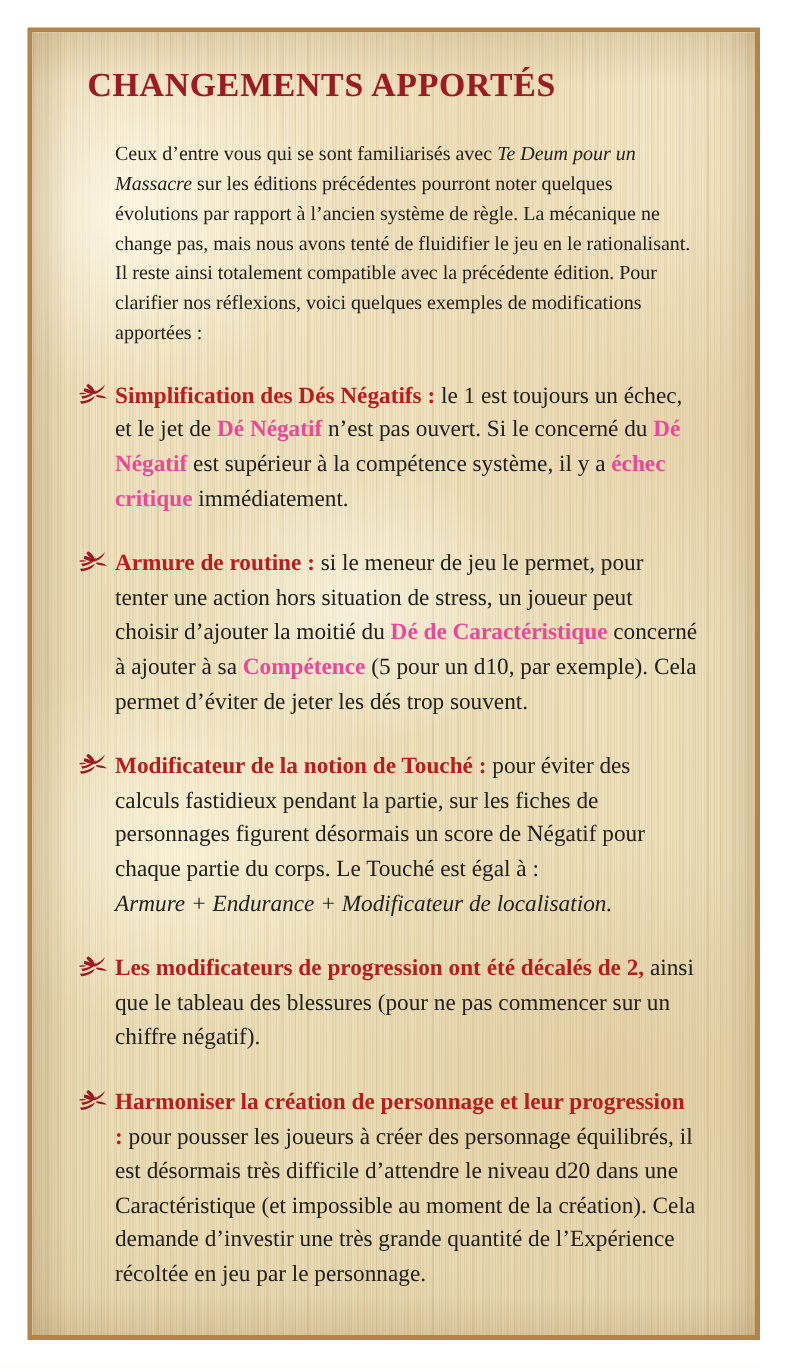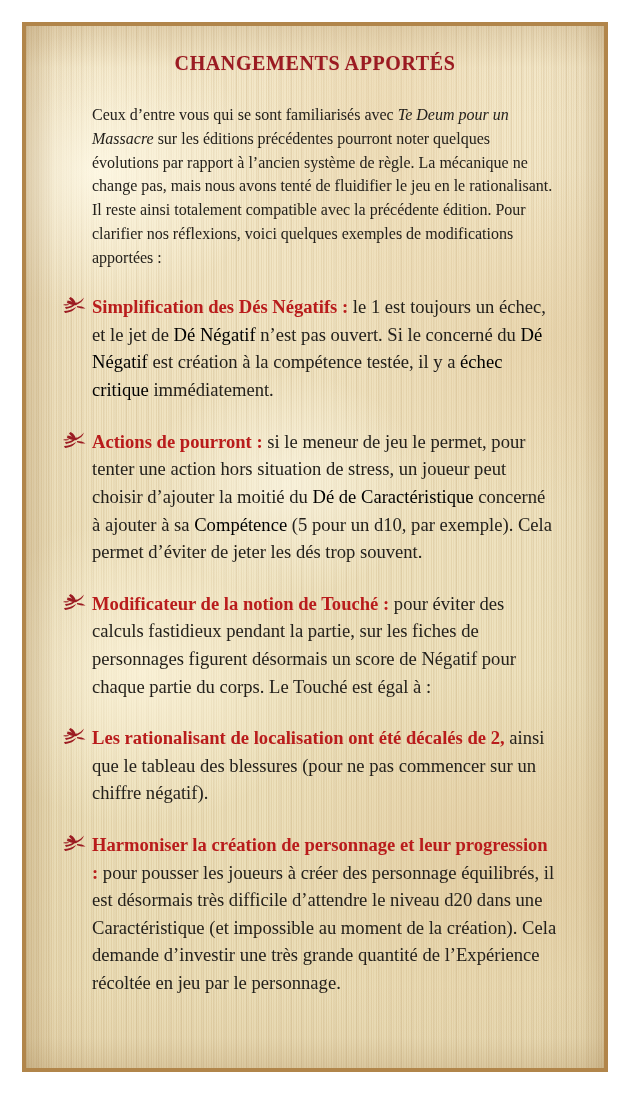--- a/index.html
+++ b/index.html
@@ -83,25 +83,24 @@
     position: absolute;
     inset: 0;
     padding: 18px 44px 0 44px;
     box-sizing: border-box;
   }
 
   
   .doc-title {
     margin: 0;
     padding: 6px 0 0 0;
-    text-align: center;
     color: #9b1b22;
     font-family: "Liberation Serif", "DejaVu Serif", serif;
     font-weight: bold;
-    font-size: 20px;
+    font-size: 27px;
     letter-spacing: 0.6px;
     line-height: 1.35;
     text-transform: uppercase;
     text-shadow: 0 0 1px rgba(155,27,34,0.25);
   }
   .doc-title .line { display: block; }
 
   
   .intro {
     margin: 26px 0 0 0;
@@ -123,21 +122,21 @@
     margin: 24px 0 0 0;
     padding: 0 2px 0 22px;
     color: #24211c;
     font-size: 18.6px;
     line-height: 1.485;
   }
   .bullet .lead {
     color: #b91c1c;
     font-weight: bold;
   }
-  .bullet b { color: #000000; font-weight: normal; }
+  .bullet b { color: #ec4899; font-weight: bold; }
   .formula {
     font-style: italic;
     display: block;
   }
 
   
   .fleuron {
     position: absolute;
     left: -8px;
     top: 2px;
@@ -172,72 +171,73 @@
                 <path d="M3 12 C7 12 11 10 15 7 C13 11 9 13 4 14 Z"></path>
                 <path d="M2 16 C6 16 10 14.5 14 12 C12.5 15.5 8 17.5 3 18 Z"></path>
                 <path d="M5 8 C8 9.5 11.5 10.5 15.5 10 C12.5 7.5 9 6 5.5 5.5 Z"></path>
                 <path d="M7 3.5 C9 6 11 8 14 9.5 C13.5 6 11.5 3.5 8.5 2 Z"></path>
                 <path d="M13.5 8.5 C17 7 20 5 22 2.5 C21 6 18 8.5 14.5 9.8 Z"></path>
                 <path d="M15 11 C18.5 11 21.5 11.8 23.5 13.5 C20.5 13.8 17.5 13 15 12.2 Z"></path>
                 <path d="M1.5 9.5 C3.5 9 5.5 9 7.5 9.6 C5.8 10.4 3.6 10.6 1.6 10.3 Z"></path>
               </g>
             </svg>
           </span>
-          <span class="lead">Simplification des Dés Négatifs :</span><span> le 1 est toujours un échec, et le jet de </span><b>Dé Négatif</b><span> n’est pas ouvert. Si le concerné du </span><b>Dé Négatif</b><span> est création à la compétence testée, il y a </span><b>échec critique</b><span> immédiatement.</span>
-        </li>
-
-        <li class="bullet">
-          <span class="fleuron">
-            <svg width="26" height="22" viewBox="0 0 26 22" xmlns="http://www.w3.org/2000/svg">
-              <g fill="#9b1b22">
-                <path d="M3 12 C7 12 11 10 15 7 C13 11 9 13 4 14 Z"></path>
-                <path d="M2 16 C6 16 10 14.5 14 12 C12.5 15.5 8 17.5 3 18 Z"></path>
-                <path d="M5 8 C8 9.5 11.5 10.5 15.5 10 C12.5 7.5 9 6 5.5 5.5 Z"></path>
-                <path d="M7 3.5 C9 6 11 8 14 9.5 C13.5 6 11.5 3.5 8.5 2 Z"></path>
-                <path d="M13.5 8.5 C17 7 20 5 22 2.5 C21 6 18 8.5 14.5 9.8 Z"></path>
-                <path d="M15 11 C18.5 11 21.5 11.8 23.5 13.5 C20.5 13.8 17.5 13 15 12.2 Z"></path>
-                <path d="M1.5 9.5 C3.5 9 5.5 9 7.5 9.6 C5.8 10.4 3.6 10.6 1.6 10.3 Z"></path>
-              </g>
-            </svg>
-          </span>
-          <span class="lead">Actions de pourront :</span><span> si le meneur de jeu le permet, pour tenter une action hors situation de stress, un joueur peut choisir d’ajouter la moitié du </span><b>Dé de Caractéristique</b><span> concerné à ajouter à sa </span><b>Compétence</b><span> (5 pour un d10, par exemple). Cela permet d’éviter de jeter les dés trop souvent.</span>
+          <span class="lead">Simplification des Dés Négatifs :</span><span> le 1 est toujours un échec, et le jet de </span><b>Dé Négatif</b><span> n’est pas ouvert. Si le concerné du </span><b>Dé Négatif</b><span> est supérieur à la compétence système, il y a </span><b>échec critique</b><span> immédiatement.</span>
+        </li>
+
+        <li class="bullet">
+          <span class="fleuron">
+            <svg width="26" height="22" viewBox="0 0 26 22" xmlns="http://www.w3.org/2000/svg">
+              <g fill="#9b1b22">
+                <path d="M3 12 C7 12 11 10 15 7 C13 11 9 13 4 14 Z"></path>
+                <path d="M2 16 C6 16 10 14.5 14 12 C12.5 15.5 8 17.5 3 18 Z"></path>
+                <path d="M5 8 C8 9.5 11.5 10.5 15.5 10 C12.5 7.5 9 6 5.5 5.5 Z"></path>
+                <path d="M7 3.5 C9 6 11 8 14 9.5 C13.5 6 11.5 3.5 8.5 2 Z"></path>
+                <path d="M13.5 8.5 C17 7 20 5 22 2.5 C21 6 18 8.5 14.5 9.8 Z"></path>
+                <path d="M15 11 C18.5 11 21.5 11.8 23.5 13.5 C20.5 13.8 17.5 13 15 12.2 Z"></path>
+                <path d="M1.5 9.5 C3.5 9 5.5 9 7.5 9.6 C5.8 10.4 3.6 10.6 1.6 10.3 Z"></path>
+              </g>
+            </svg>
+          </span>
+          <span class="lead">Armure de routine :</span><span> si le meneur de jeu le permet, pour tenter une action hors situation de stress, un joueur peut choisir d’ajouter la moitié du </span><b>Dé de Caractéristique</b><span> concerné à ajouter à sa </span><b>Compétence</b><span> (5 pour un d10, par exemple). Cela permet d’éviter de jeter les dés trop souvent.</span>
         </li>
 
         <li class="bullet">
           <span class="fleuron">
             <svg width="26" height="22" viewBox="0 0 26 22" xmlns="http://www.w3.org/2000/svg">
               <g fill="#9b1b22">
                 <path d="M3 12 C7 12 11 10 15 7 C13 11 9 13 4 14 Z"></path>
                 <path d="M2 16 C6 16 10 14.5 14 12 C12.5 15.5 8 17.5 3 18 Z"></path>
                 <path d="M5 8 C8 9.5 11.5 10.5 15.5 10 C12.5 7.5 9 6 5.5 5.5 Z"></path>
                 <path d="M7 3.5 C9 6 11 8 14 9.5 C13.5 6 11.5 3.5 8.5 2 Z"></path>
                 <path d="M13.5 8.5 C17 7 20 5 22 2.5 C21 6 18 8.5 14.5 9.8 Z"></path>
                 <path d="M15 11 C18.5 11 21.5 11.8 23.5 13.5 C20.5 13.8 17.5 13 15 12.2 Z"></path>
                 <path d="M1.5 9.5 C3.5 9 5.5 9 7.5 9.6 C5.8 10.4 3.6 10.6 1.6 10.3 Z"></path>
               </g>
             </svg>
           </span>
           <span class="lead">Modificateur de la notion de Touché :</span><span> pour éviter des calculs fastidieux pendant la partie, sur les fiches de personnages figurent désormais un score de Négatif pour chaque partie du corps. Le Touché est égal à :</span>
-        </li>
-
-        <li class="bullet">
-          <span class="fleuron">
-            <svg width="26" height="22" viewBox="0 0 26 22" xmlns="http://www.w3.org/2000/svg">
-              <g fill="#9b1b22">
-                <path d="M3 12 C7 12 11 10 15 7 C13 11 9 13 4 14 Z"></path>
-                <path d="M2 16 C6 16 10 14.5 14 12 C12.5 15.5 8 17.5 3 18 Z"></path>
-                <path d="M5 8 C8 9.5 11.5 10.5 15.5 10 C12.5 7.5 9 6 5.5 5.5 Z"></path>
-                <path d="M7 3.5 C9 6 11 8 14 9.5 C13.5 6 11.5 3.5 8.5 2 Z"></path>
-                <path d="M13.5 8.5 C17 7 20 5 22 2.5 C21 6 18 8.5 14.5 9.8 Z"></path>
-                <path d="M15 11 C18.5 11 21.5 11.8 23.5 13.5 C20.5 13.8 17.5 13 15 12.2 Z"></path>
-                <path d="M1.5 9.5 C3.5 9 5.5 9 7.5 9.6 C5.8 10.4 3.6 10.6 1.6 10.3 Z"></path>
-              </g>
-            </svg>
-          </span>
-          <span class="lead">Les rationalisant de localisation ont été décalés de 2,</span><span> ainsi que le tableau des blessures (pour ne pas commencer sur un chiffre négatif).</span>
+          <span class="formula">Armure + Endurance + Modificateur de localisation.</span>
+        </li>
+
+        <li class="bullet">
+          <span class="fleuron">
+            <svg width="26" height="22" viewBox="0 0 26 22" xmlns="http://www.w3.org/2000/svg">
+              <g fill="#9b1b22">
+                <path d="M3 12 C7 12 11 10 15 7 C13 11 9 13 4 14 Z"></path>
+                <path d="M2 16 C6 16 10 14.5 14 12 C12.5 15.5 8 17.5 3 18 Z"></path>
+                <path d="M5 8 C8 9.5 11.5 10.5 15.5 10 C12.5 7.5 9 6 5.5 5.5 Z"></path>
+                <path d="M7 3.5 C9 6 11 8 14 9.5 C13.5 6 11.5 3.5 8.5 2 Z"></path>
+                <path d="M13.5 8.5 C17 7 20 5 22 2.5 C21 6 18 8.5 14.5 9.8 Z"></path>
+                <path d="M15 11 C18.5 11 21.5 11.8 23.5 13.5 C20.5 13.8 17.5 13 15 12.2 Z"></path>
+                <path d="M1.5 9.5 C3.5 9 5.5 9 7.5 9.6 C5.8 10.4 3.6 10.6 1.6 10.3 Z"></path>
+              </g>
+            </svg>
+          </span>
+          <span class="lead">Les modificateurs de progression ont été décalés de 2,</span><span> ainsi que le tableau des blessures (pour ne pas commencer sur un chiffre négatif).</span>
         </li>
 
         <li class="bullet">
           <span class="fleuron">
             <svg width="26" height="22" viewBox="0 0 26 22" xmlns="http://www.w3.org/2000/svg">
               <g fill="#9b1b22">
                 <path d="M3 12 C7 12 11 10 15 7 C13 11 9 13 4 14 Z"></path>
                 <path d="M2 16 C6 16 10 14.5 14 12 C12.5 15.5 8 17.5 3 18 Z"></path>
                 <path d="M5 8 C8 9.5 11.5 10.5 15.5 10 C12.5 7.5 9 6 5.5 5.5 Z"></path>
                 <path d="M7 3.5 C9 6 11 8 14 9.5 C13.5 6 11.5 3.5 8.5 2 Z"></path>

